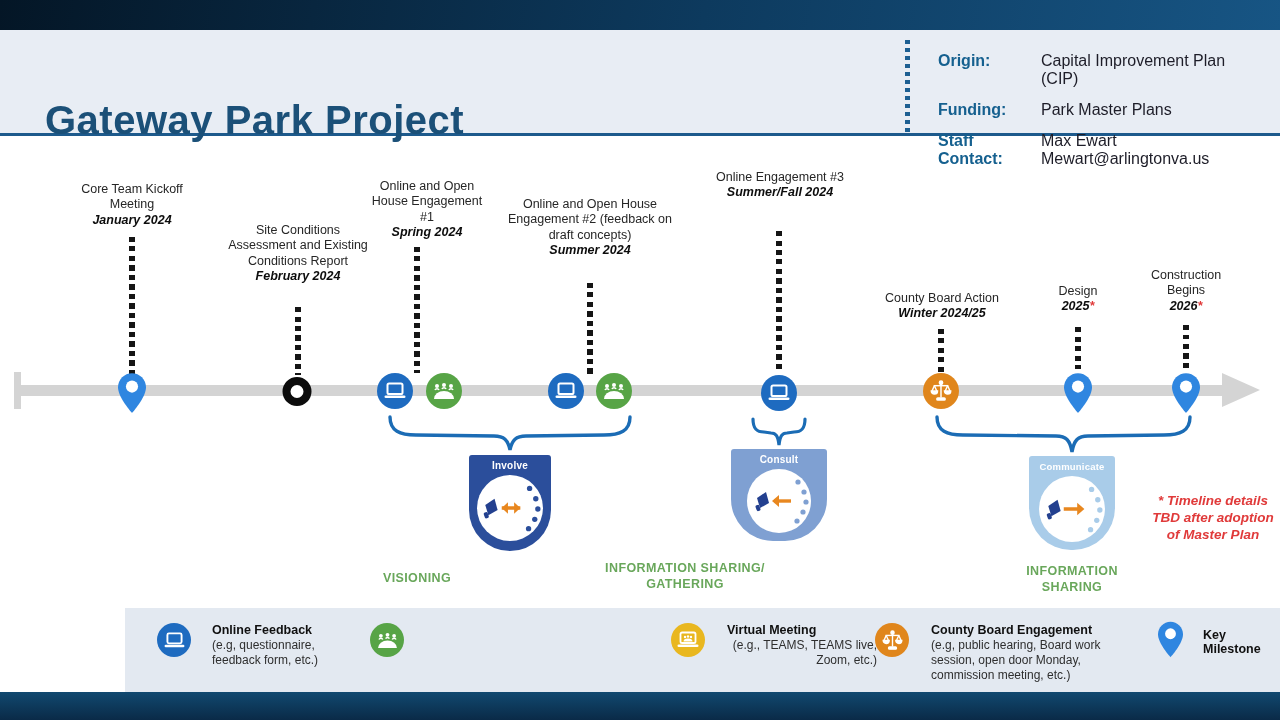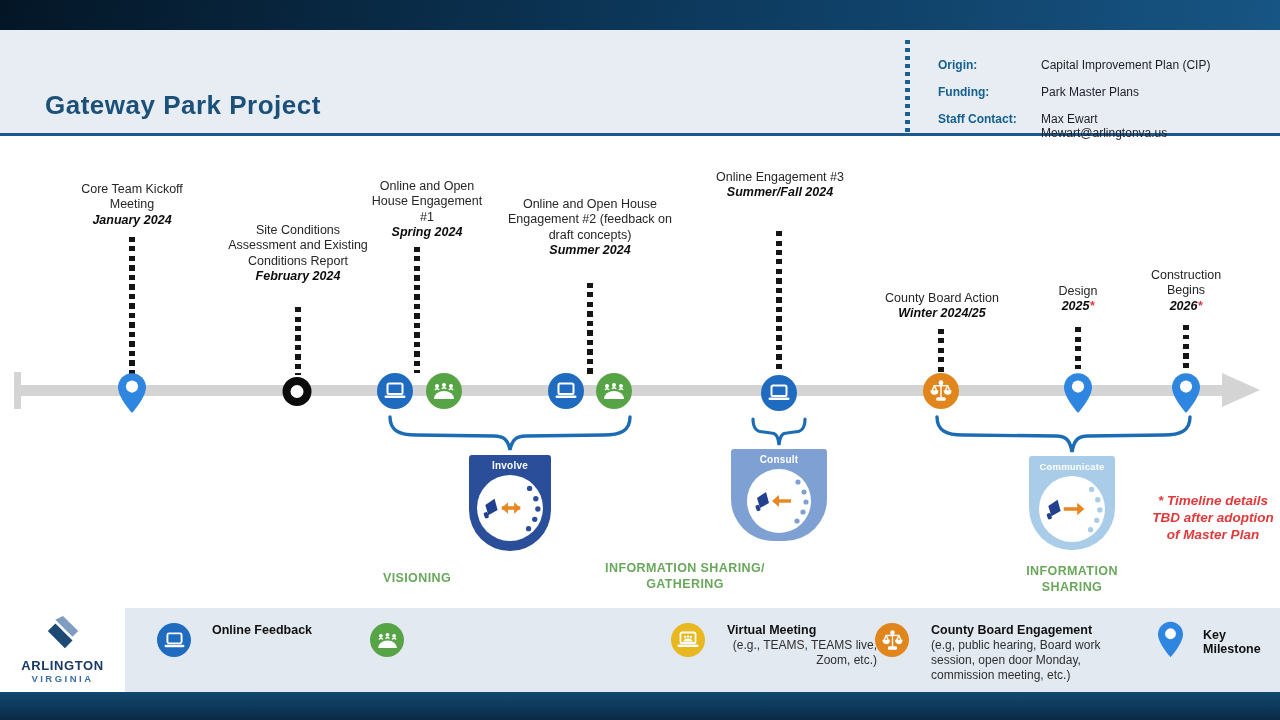--- a/index.html
+++ b/index.html
@@ -4,25 +4,25 @@
 <style>
   html,body{margin:0;padding:0;background:#fff;}
   #stage{position:relative;width:1280px;height:720px;overflow:hidden;background:#ffffff;
          font-family:"Liberation Sans", sans-serif;}
 
   
   .topbar{position:absolute;left:0;top:0;width:1280px;height:30px;
           background:linear-gradient(100deg,#041626 0%,#0d3a5e 55%,#175584 100%);}
   .headband{position:absolute;left:0;top:30px;width:1280px;height:103px;background:#e8edf4;
             border-bottom:3px solid #1d5a8c;}
-  .pagetitle{position:absolute;left:45px;top:60px;font-size:26px;font-weight:bold;color:#1b5078;letter-spacing:.5px;}
+  .pagetitle{position:absolute;left:45px;top:68px;font-size:40px;font-weight:bold;color:#1b5078;letter-spacing:.5px;}
   .info-dots{position:absolute;left:905px;top:40px;width:5px;height:92px;
              background:repeating-linear-gradient(#1d5f92 0 4px,transparent 4px 8px);}
-  .infobox{position:absolute;left:938px;top:58px;width:310px;display:grid;
-           grid-template-columns:90px auto;row-gap:9px;column-gap:8px;font-size:12px;gap:13px;}
+  .infobox{position:absolute;left:938px;top:52px;width:310px;display:grid;
+           grid-template-columns:90px auto;row-gap:9px;column-gap:8px;font-size:16px;gap:13px;}
   .ilabel{font-weight:bold;color:#15608f;}
   .ivalue{color:#1d1d28;}
 
   
   .tl-line{position:absolute;left:14px;top:385px;width:1210px;height:11px;background:#d4d4d4;}
   .tl-cap{position:absolute;left:14px;top:372px;width:7px;height:37px;background:#d4d4d4;}
   .tl-arrow{position:absolute;left:1222px;top:373px;width:0;height:0;
             border-top:17px solid transparent;border-bottom:17px solid transparent;
             border-left:38px solid #d4d4d4;}
 
@@ -298,37 +298,30 @@
   </div>
 
   <div class="phase" style="left:417px;top:570px;width:140px;">VISIONING</div>
   <div class="phase" style="left:685px;top:560px;width:200px;">INFORMATION SHARING/ GATHERING</div>
   <div class="phase" style="left:1072px;top:563px;width:140px;">INFORMATION SHARING</div>
 
   <div class="note" style="left:1213px;top:493px;">* Timeline details TBD after adoption of Master Plan</div>
 
   <div class="legendband"></div>
 
-  <div class="logobox">
-    <svg width="42" height="38" viewBox="0 0 40 40" style="margin-top:6px;">
-      <path d="M12 6 L30 24 L36 18 L20 2 Z" fill="#7d9cc0"></path>
-      <path d="M4 18 L22 36 L30 28 L12 10 Z" fill="#1c4a74"></path>
-    </svg>
-    <div class="logo-arl">ARLINGTON</div>
-    <div class="logo-va">VIRGINIA</div>
-  </div>
 
   <div class="licon blue" style="left:157px;top:623px;">
     <svg width="21" height="17" viewBox="0 0 22 18">
         <rect x="3.5" y="1.5" width="15" height="10.5" rx="1.6" fill="none" stroke="#fff" stroke-width="2"></rect>
         <rect x="0.5" y="13.5" width="21" height="2.6" rx="1.3" fill="#fff"></rect>
       </svg>
   </div>
   <div class="litem" style="left:203px;width:135px;">
     <div class="litem-title">Online Feedback</div>
+    <div class="litem-desc">(e.g, questionnaire, feedback form, etc.)</div>
   </div>
 
   <div class="licon green" style="left:370px;top:623px;">
     <svg width="23" height="17" viewBox="0 0 24 18">
         <circle cx="5" cy="4" r="2" fill="#fff"></circle>
         <circle cx="12" cy="3" r="2" fill="#fff"></circle>
         <circle cx="19" cy="4" r="2" fill="#fff"></circle>
         <path d="M3 8 a2.2 2.2 0 0 1 4 0 M10 7 a2.2 2.2 0 0 1 4 0 M17 8 a2.2 2.2 0 0 1 4 0" stroke="#fff" stroke-width="1.6" fill="none"></path>
         <path d="M2 17 A10 8 0 0 1 22 17 Z" fill="#fff"></path>
       </svg>

